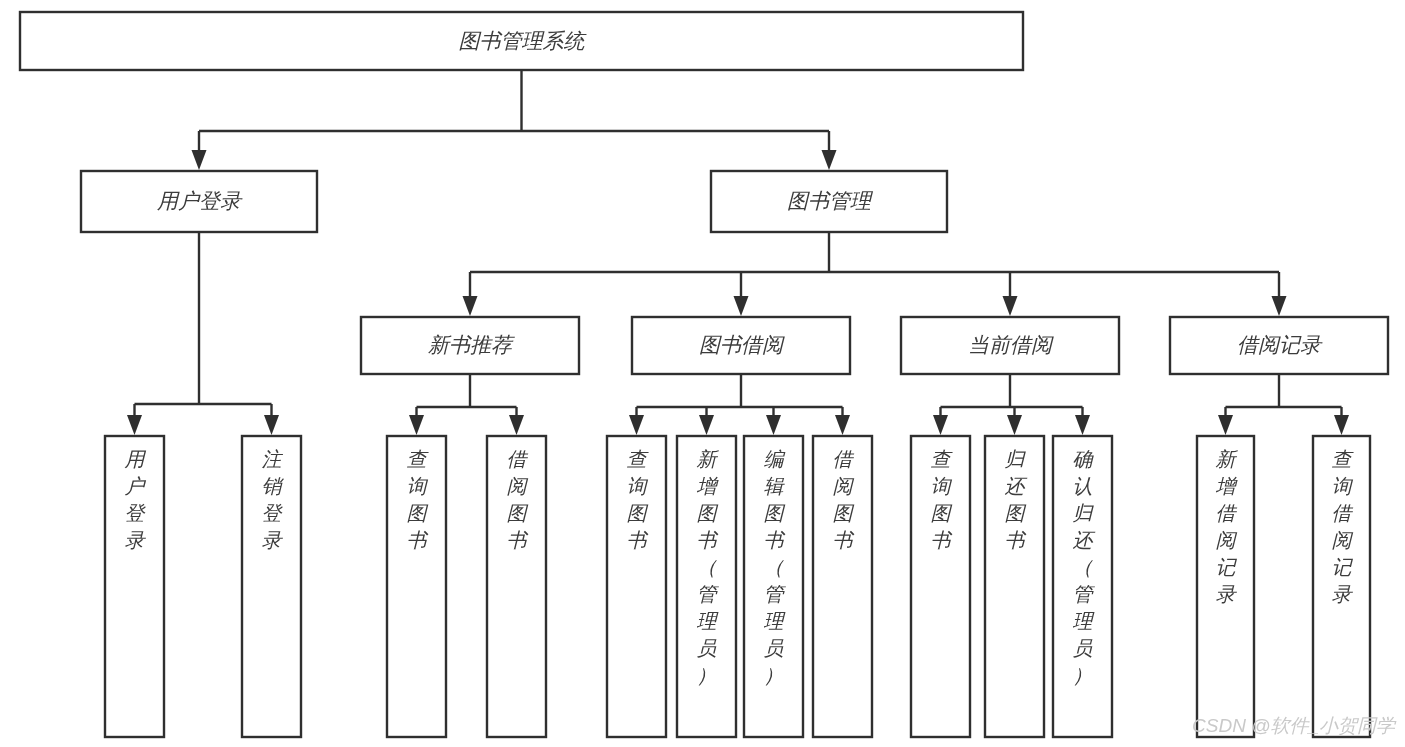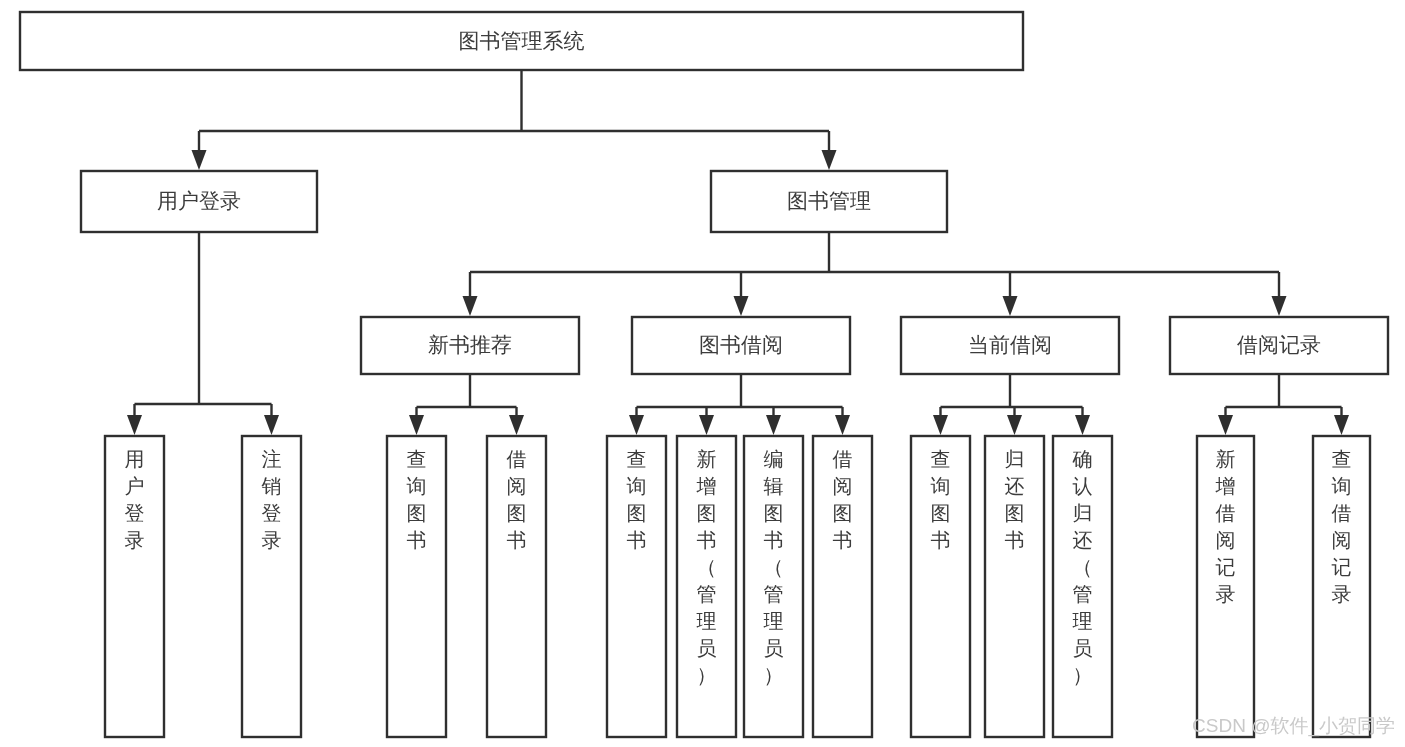--- a/index.html
+++ b/index.html
@@ -13,20 +13,21 @@
     position: relative;
     overflow: hidden;
     font-family: "Liberation Sans", "DejaVu Sans", sans-serif;
   }
   #diagram-root {
     position: absolute;
     left: 0;
     top: 0;
     width: 1405px;
     height: 747px;
+    font-style: italic;
   }
   .node-box {
     fill: #ffffff;
     stroke: #2f2f2f;
     stroke-width: 2.4;
   }
   .node-label {
     fill: #3c3c3c;
     font-family: "Liberation Sans", "DejaVu Sans", sans-serif;
     font-size: 21px;

